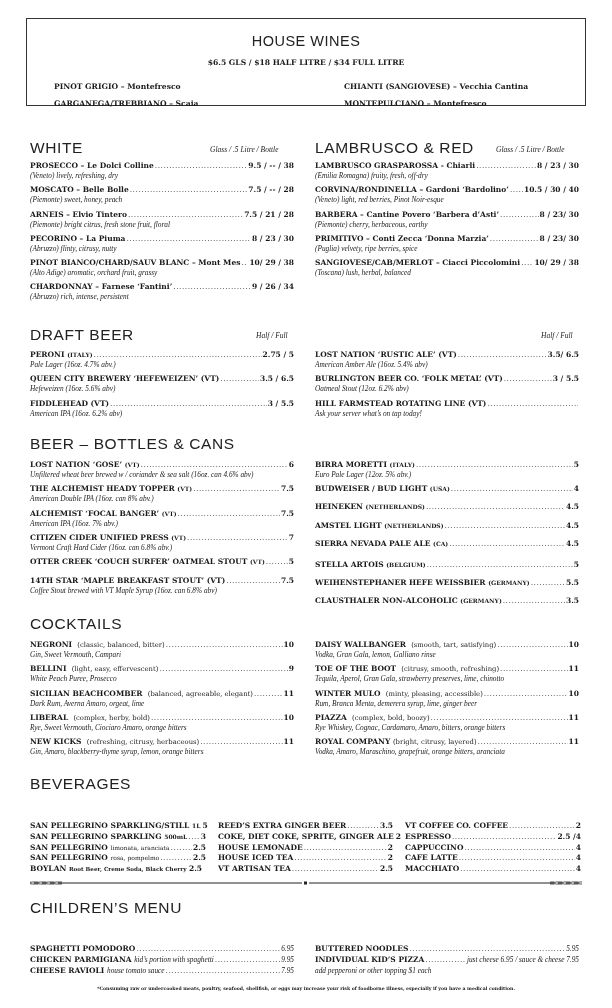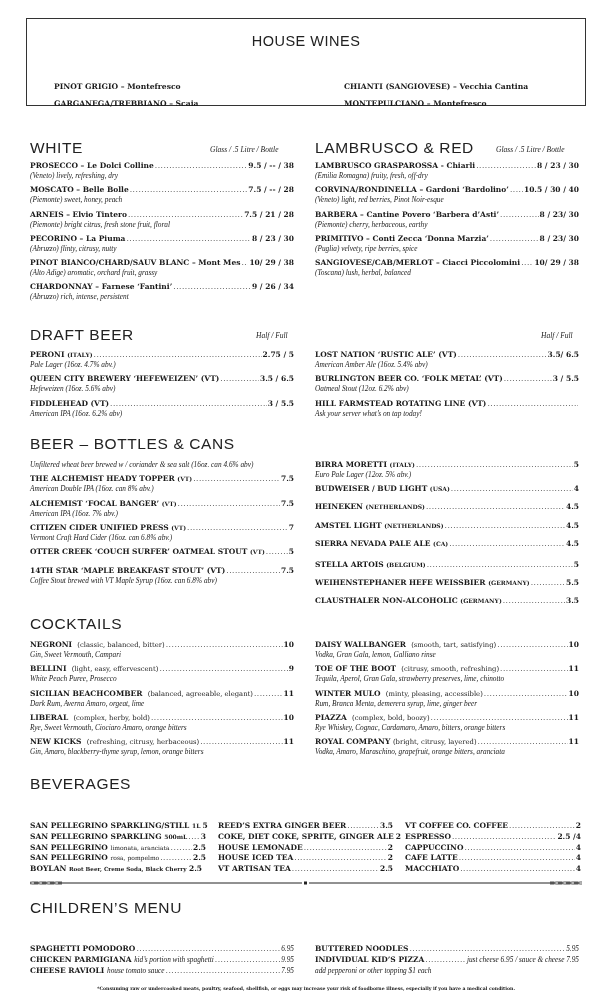--- a/index.html
+++ b/index.html
@@ -60,20 +60,21 @@
   .footnote {
     position: absolute; left: 0; right: 0; top: 986px; text-align: center;
     font-size: 4.6px; font-weight: bold; white-space: nowrap;
   }
 </style>
 </head>
 <body>
 
 <div class="house-box">
   <div class="house-title">HOUSE WINES</div>
+  <div class="house-prices">$6.5 GLS  /  $18 HALF LITRE  /  $34 FULL LITRE</div>
   <div class="house-item" style="left:27px;top:63px">PINOT GRIGIO – Montefresco</div>
   <div class="house-item" style="left:27px;top:80px">GARGANEGA/TREBBIANO – Scaia</div>
   <div class="house-item" style="left:317px;top:63px">CHIANTI (SANGIOVESE) – Vecchia Cantina</div>
   <div class="house-item" style="left:317px;top:80px">MONTEPULCIANO – Montefresco</div>
 </div>
 
 <div class="section-title" style="left:30px;top:139px">WHITE</div>
 <div class="col-hdr" style="left:210px;top:145px">Glass / .5 Litre  / Bottle</div>
 <div class="list" style="left:30px;top:161px">
   <div class="item">
@@ -219,20 +220,21 @@
         <span class="dots"></span>
         <span class="price"></span>
       </div>
     <div class="desc">Ask your server what’s on tap today!</div>
   </div>
 </div>
 
 <div class="section-title" style="left:30px;top:435px">BEER – BOTTLES &amp; CANS</div>
 <div class="list" style="left:30px;top:460px">
   <div class="item">
+    <div class="row"><span class="name">LOST NATION ‘GOSE’</span>&nbsp;<span class="name small">(VT)</span><span class="dots"></span><span class="price">6</span></div>
     <div class="desc">Unfiltered wheat beer brewed w / coriander &amp; sea salt (16oz. can 4.6% abv)</div>
   </div>
   <div class="item">
     <div class="row"><span class="name">THE ALCHEMIST HEADY TOPPER</span>&nbsp;<span class="name small">(VT)</span><span class="dots"></span><span class="price">7.5</span></div>
     <div class="desc">American Double IPA (16oz. can 8% abv.)</div>
   </div>
   <div class="item">
     <div class="row"><span class="name">ALCHEMIST ‘FOCAL BANGER’</span>&nbsp;<span class="name small">(VT)</span><span class="dots"></span><span class="price">7.5</span></div>
     <div class="desc">American IPA  (16oz. 7% abv.)</div>
   </div>

